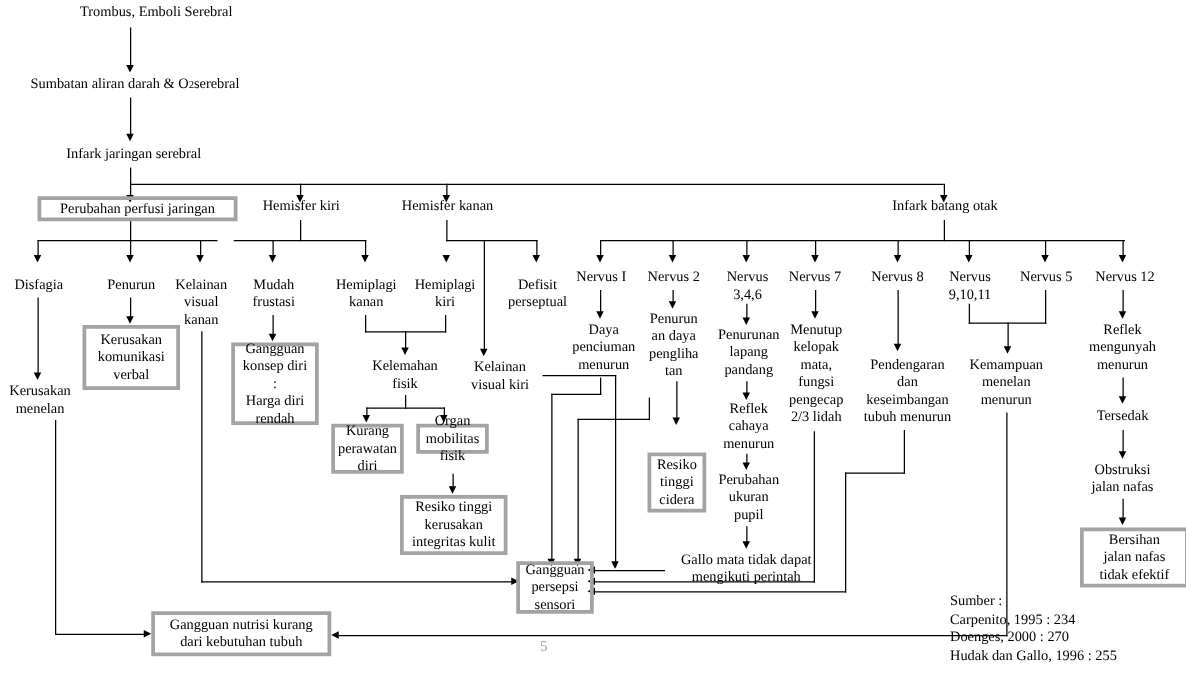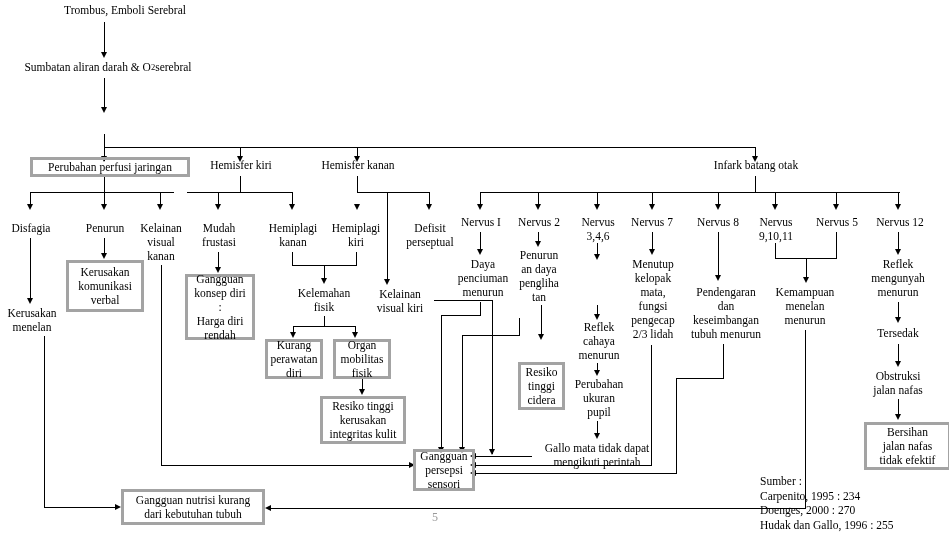--- a/index.html
+++ b/index.html
@@ -62,20 +62,21 @@
   <div class="node plain" style="left:30px;top:3px;width:190px;">Trombus, Emboli Serebral</div>
 
   <div class="vline" style="left:104px;top:22px;height:34px;"></div>
   <div class="arrow-d" style="left:100.5px;top:52px;"></div>
 
   <div class="node plain" style="left:8px;top:60px;width:200px;"><span>Sumbatan aliran darah &amp; O</span><span class="sub">2</span><span> serebral</span></div>
 
   <div class="vline" style="left:104px;top:78px;height:33px;"></div>
   <div class="arrow-d" style="left:100.5px;top:107px;"></div>
 
+  <div class="node plain" style="left:22px;top:116px;width:170px;">Infark jaringan  serebral</div>
 
   <div class="vline" style="left:104px;top:134px;height:27px;"></div>
   <div class="hline" style="left:104px;top:147px;width:651px;"></div>
   <div class="vline" style="left:240px;top:147px;height:12px;"></div>
   <div class="arrow-d" style="left:236.5px;top:156px;"></div>
   <div class="vline" style="left:357px;top:147px;height:12px;"></div>
   <div class="arrow-d" style="left:353.5px;top:156px;"></div>
   <div class="vline" style="left:755px;top:147px;height:12px;"></div>
   <div class="arrow-d" style="left:751.5px;top:156px;"></div>
   <div class="arrow-d" style="left:100.5px;top:156px;"></div>
@@ -172,21 +173,21 @@
   <div class="vline" style="left:324px;top:316px;height:11px;"></div>
   <div class="hline" style="left:293px;top:326px;width:63px;"></div>
   <div class="vline" style="left:293px;top:326px;height:9px;"></div>
   <div class="arrow-d" style="left:289.5px;top:332px;"></div>
   <div class="vline" style="left:355px;top:326px;height:9px;"></div>
   <div class="arrow-d" style="left:351.5px;top:332px;"></div>
 
   <div class="node boxed" style="left:265px;top:339px;width:58px;height:40px;">Kurang
 perawatan
 diri</div>
-  <div class="node boxed" style="left:333px;top:339px;width:58px;height:40px;text-align:center;">Organ
+  <div class="node boxed" style="left:333px;top:339px;width:58px;height:24px;text-align:center;">Organ
 mobilitas
 fisik</div>
 
   <div class="vline" style="left:362px;top:379px;height:13px;"></div>
   <div class="arrow-d" style="left:358.5px;top:389px;"></div>
   <div class="node boxed" style="left:320px;top:396px;width:86px;height:48px;">Resiko tinggi
 kerusakan
 integritas  kulit</div>
 
   <div class="vline" style="left:755px;top:176px;height:17px;"></div>
@@ -233,20 +234,23 @@
 tan</div>
 
   <div class="vline" style="left:541px;top:305px;height:32px;"></div>
   <div class="arrow-d" style="left:537.5px;top:334px;"></div>
   <div class="node boxed" style="left:518px;top:342px;width:47px;height:48px;margin-top:20px;">Resiko
 tinggi
 cidera</div>
 
   <div class="vline" style="left:597px;top:243px;height:14px;"></div>
   <div class="arrow-d" style="left:593.5px;top:254px;"></div>
+  <div class="node plain" style="left:567px;top:261px;width:64px;">Penurunan
+lapang
+pandang</div>
 
   <div class="vline" style="left:597px;top:305px;height:12px;"></div>
   <div class="arrow-d" style="left:593.5px;top:314px;"></div>
   <div class="node plain" style="left:567px;top:320px;width:64px;">Reflek
 cahaya
 menurun</div>
 
   <div class="vline" style="left:597px;top:363px;height:10px;"></div>
   <div class="arrow-d" style="left:593.5px;top:370px;"></div>
   <div class="node plain" style="left:567px;top:377px;width:64px;">Perubahan

